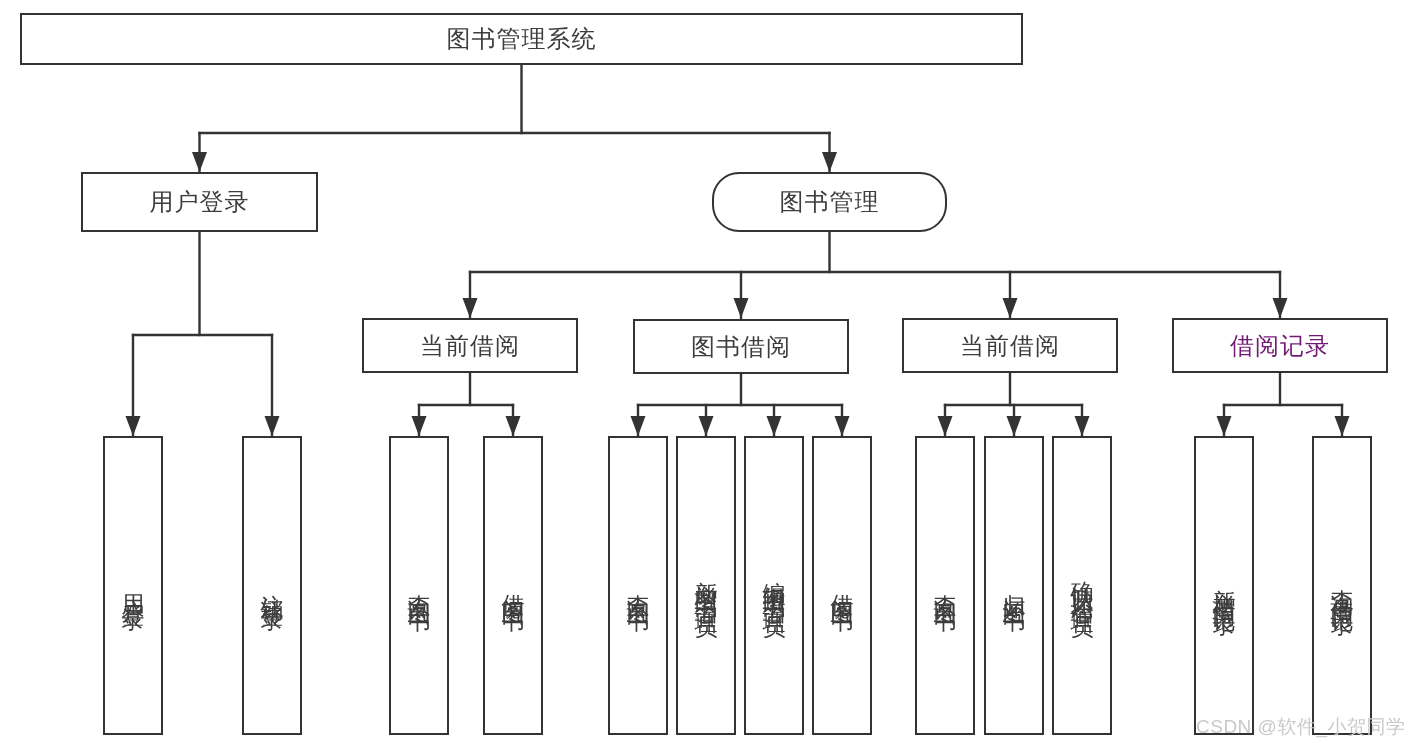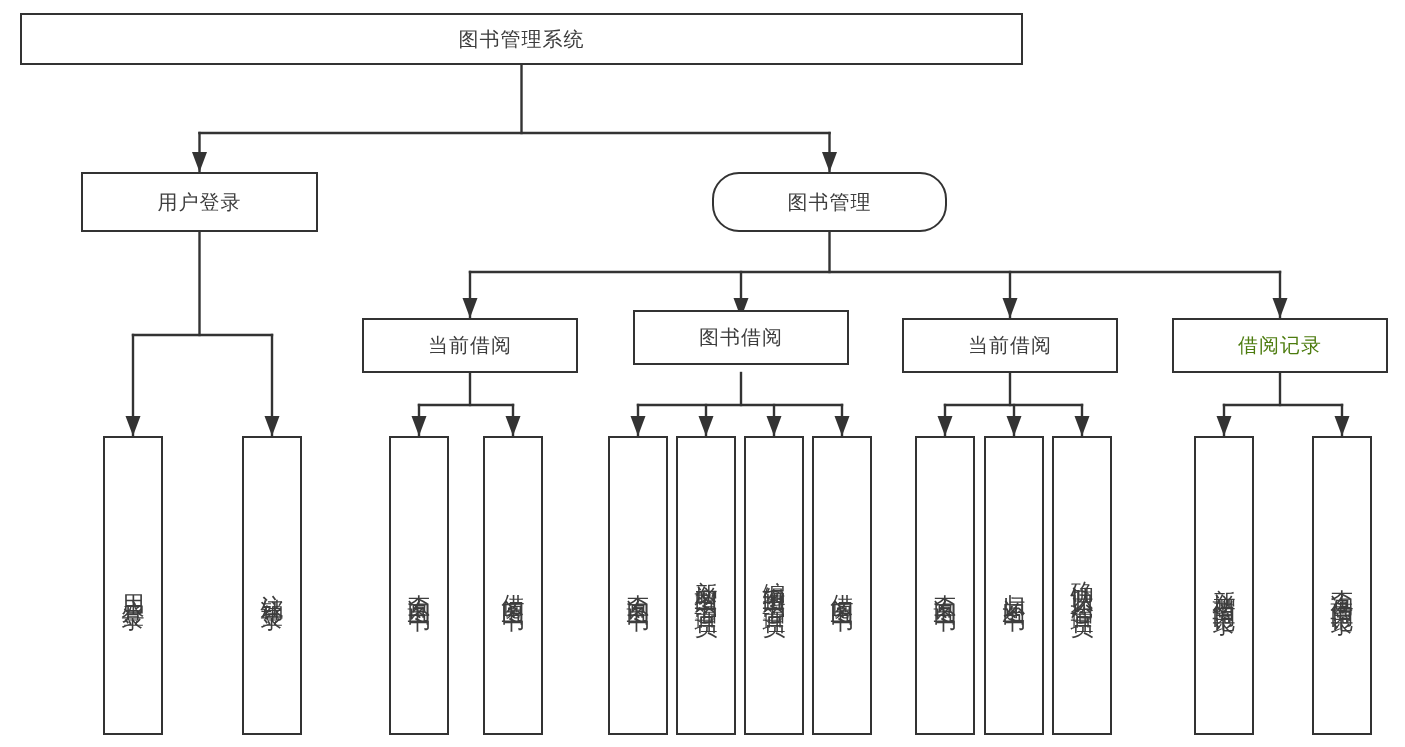--- a/index.html
+++ b/index.html
@@ -41,21 +41,21 @@
   }
   .node-label {
     display: block;
     text-align: center;
     line-height: 1.32;
     color: #3d3d3d;
     white-space: nowrap;
   }
   .node.horizontal .node-label {
     writing-mode: horizontal-tb;
-    font-size: 20px;
+    font-size: 24px;
     letter-spacing: 1px;
   }
   .node.vertical {
     align-items: center;
     justify-content: center;
   }
   .node.vertical .node-label {
     writing-mode: vertical-rl;
     text-orientation: upright;
     font-size: 23px;
@@ -139,28 +139,28 @@
       </div>
       <div class="node horizontal" style="left: 81px; top: 172px; width: 237px; height: 60px; border-color: rgb(51, 51, 51); background: rgb(255, 255, 255);">
         <span class="node-label" style="color: rgb(61, 61, 61);">用户登录</span>
       </div>
       <div class="node horizontal" style="left: 712px; top: 172px; width: 235px; height: 60px; border-color: rgb(51, 51, 51); background: rgb(255, 255, 255); border-radius: 27px;">
         <span class="node-label" style="color: rgb(61, 61, 61);">图书管理</span>
       </div>
       <div class="node horizontal" style="left: 362px; top: 318px; width: 216px; height: 55px; border-color: rgb(51, 51, 51); background: rgb(255, 255, 255);">
         <span class="node-label" style="color: rgb(61, 61, 61);">当前借阅</span>
       </div>
-      <div class="node horizontal" style="left: 633px; top: 310px; width: 216px; height: 55px; border-color: rgb(51, 51, 51); background: rgb(255, 255, 255);">
+      <div class="node horizontal" style="left: 633px; top: 319px; width: 216px; height: 55px; border-color: rgb(51, 51, 51); background: rgb(255, 255, 255);">
         <span class="node-label" style="color: rgb(61, 61, 61);">图书借阅</span>
       </div>
       <div class="node horizontal" style="left: 902px; top: 318px; width: 216px; height: 55px; border-color: rgb(51, 51, 51); background: rgb(255, 255, 255);">
         <span class="node-label" style="color: rgb(61, 61, 61); text-align: center;">当前借阅</span>
       </div>
       <div class="node horizontal" style="left: 1172px; top: 318px; width: 216px; height: 55px; border-color: rgb(51, 51, 51); background: rgb(255, 255, 255);">
-        <span class="node-label" style="color: #4d7c0f;">借阅记录</span>
+        <span class="node-label" style="color: #701a75;">借阅记录</span>
       </div>
       <div class="node vertical" style="left: 103px; top: 436px; width: 60px; height: 299px; border-color: rgb(51, 51, 51); background: rgb(255, 255, 255);">
         <span class="node-label" style="color: rgb(61, 61, 61);">用户登录</span>
       </div>
       <div class="node vertical" style="left: 242px; top: 436px; width: 60px; height: 299px; border-color: rgb(51, 51, 51); background: rgb(255, 255, 255);">
         <span class="node-label" style="color: rgb(61, 61, 61);">注销登录</span>
       </div>
       <div class="node vertical" style="left: 389px; top: 436px; width: 60px; height: 299px; border-color: rgb(51, 51, 51); background: rgb(255, 255, 255);">
         <span class="node-label" style="color: rgb(61, 61, 61);">查询图书</span>
       </div>
@@ -188,13 +188,14 @@
       <div class="node vertical" style="left: 1052px; top: 436px; width: 60px; height: 299px; border-color: rgb(51, 51, 51); background: rgb(255, 255, 255);">
         <span class="node-label" style="color: rgb(61, 61, 61);">确认归还（管理员）</span>
       </div>
       <div class="node vertical" style="left: 1194px; top: 436px; width: 60px; height: 299px; border-color: rgb(51, 51, 51); background: rgb(255, 255, 255);">
         <span class="node-label" style="color: rgb(61, 61, 61);">新增借阅记录</span>
       </div>
       <div class="node vertical" style="left: 1312px; top: 436px; width: 60px; height: 299px; border-color: rgb(51, 51, 51); background: rgb(255, 255, 255);">
         <span class="node-label" style="color: rgb(61, 61, 61);">查询借阅记录</span>
       </div>
     </div>
+  <div class="watermark" style="left: 1196px; top: 714px; color: rgb(201, 201, 201);">CSDN @软件_小贺同学</div>
 </div>
 
 </body></html>

